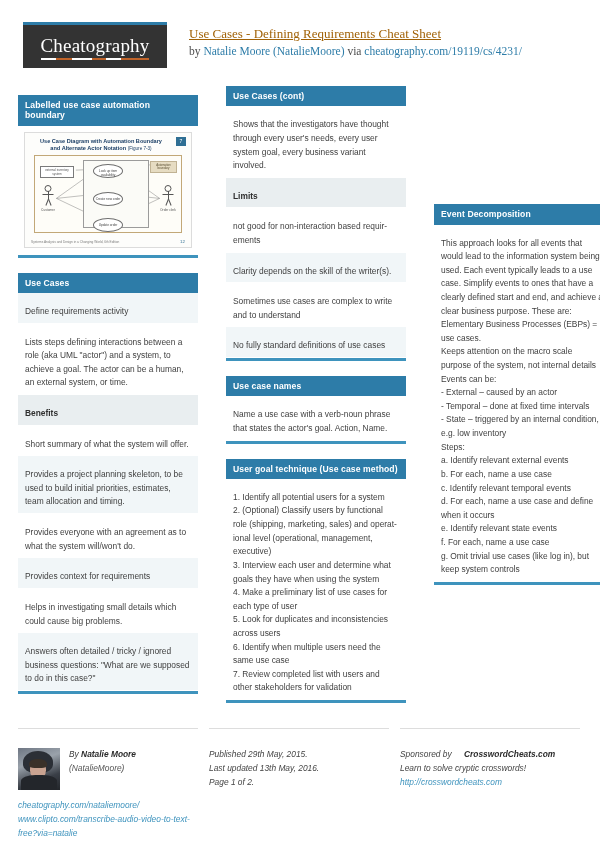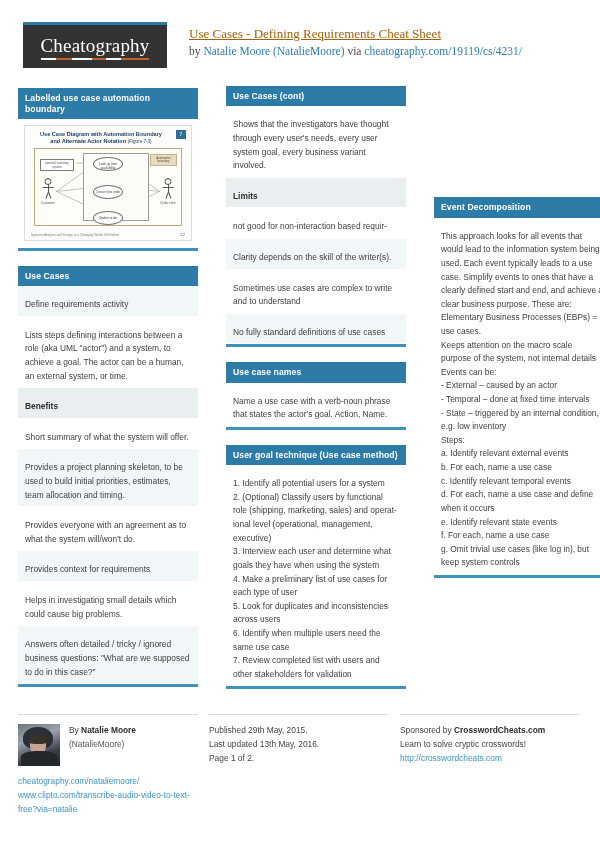--- a/index.html
+++ b/index.html
@@ -321,24 +321,25 @@
   .footer {
     display: flex;
     gap: 11px;
     margin-top: 2px;
     padding-top: 8px;
   }
   .footer-col {
     width: 180px;
     flex: 0 0 180px;
     border-top: 1px solid #dddddd;
-    padding-top: 9px;
+    padding-top: 19px;
     font-size: 8.4px;
     line-height: 1.65;
     color: #444;
+    font-style: italic;
   }
   .author-block {
     display: flex;
     gap: 9px;
     align-items: flex-start;
   }
   .avatar {
     width: 42px;
     height: 42px;
     flex: 0 0 42px;
@@ -386,21 +387,21 @@
   .author-name b { color: #2c2c2c; }
   .author-handle { color: #555; }
   .footer-links { margin-top: 9px; }
   .footer-links a,
   .footer-col a {
     color: #3e93bd;
     text-decoration: none;
     display: block;
     word-break: break-word;
   }
-  .sponsor-line b { color: #2c2c2c; }
+  .sponsor-line b { color: #2c2c2c; margin-left: 10px; }
 </style>
 </head>
 <body>
 
 <div class="page">
 
   <div class="header">
     <div class="logo-box">
       <span class="logo-text">
         <span>Cheatography</span>
@@ -534,20 +535,21 @@
               <span class="line">Shows that the investigators have thought</span>
               <span class="line">through every user's needs, every user</span>
               <span class="line">system goal, every business variant</span>
               <span class="line">involved.</span>
             </div>
             <div class="row subhead">
               <span class="line">Limits</span>
             </div>
             <div class="row plain">
               <span class="line">not good for non-interaction based requir-</span>
+              <span class="line">ements</span>
             </div>
             <div class="row alt">
               <span class="line">Clarity depends on the skill of the writer(s).</span>
             </div>
             <div class="row plain">
               <span class="line">Sometimes use cases are complex to write</span>
               <span class="line">and to understand</span>
             </div>
             <div class="row alt">
               <span class="line">No fully standard definitions of use cases</span>

